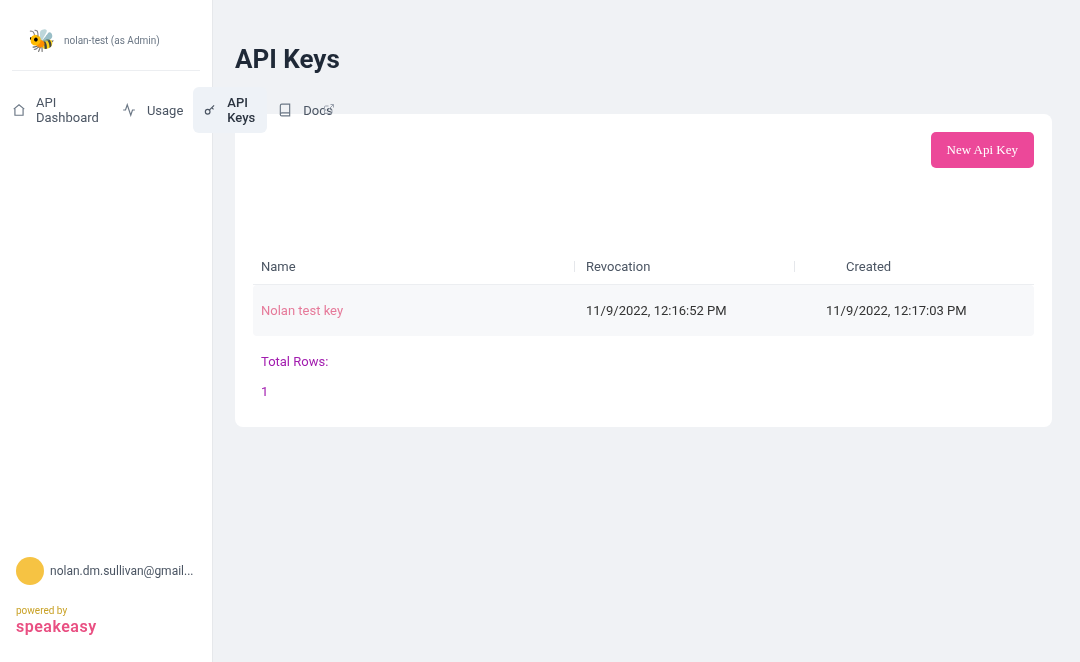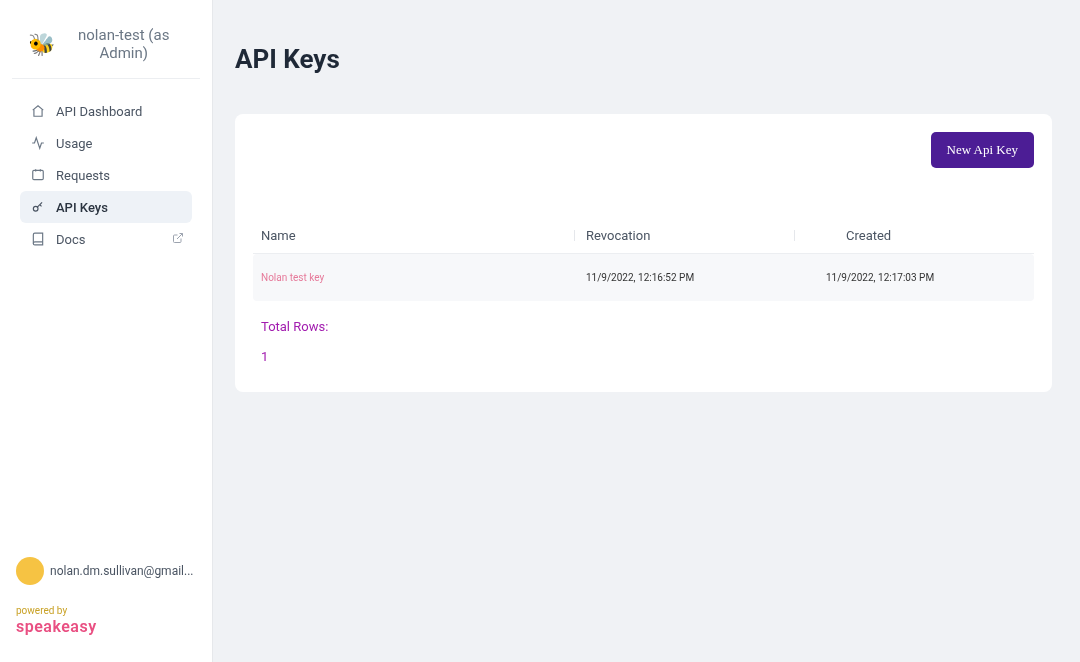--- a/index.html
+++ b/index.html
@@ -27,25 +27,24 @@
     padding: 14px 16px 16px 16px;
     border-bottom: 1px solid #eceef1;
     margin: 0 12px 16px 12px;
   }
   .workspace .logo {
     width: 28px; height: 28px;
     display: flex; align-items: center; justify-content: center;
     font-size: 22px;
   }
   .workspace .name {
-    font-size: 15px;
+    font-size: 10px;
     color: #6b7785;
-    text-align: center;
-  }
-  .nav { display: flex; flex-direction: column; padding: 0 20px; }
+  }
+  .nav { display: flex; padding: 0 2px; }
   .nav-item {
     display: flex; align-items: center; gap: 10px;
     padding: 8px 10px;
     font-size: 13px;
     color: #4b5563;
     border-radius: 6px;
     cursor: pointer;
     position: relative;
   }
   .nav-item.active {
@@ -102,50 +101,50 @@
     color: #1f2937;
     margin: 16px 0 40px 0;
   }
   .card {
     background: #fff;
     border-radius: 8px;
     padding: 18px 18px 24px 18px;
   }
   .card-top { display: flex; justify-content: flex-end; margin-bottom: 50px; }
   .btn-primary {
-    background: #4c1d95;
+    background: #ec4899;
     color: #fff;
     border: none;
     border-radius: 5px;
     padding: 10px 16px;
     font-size: 13px;
     font-family: Georgia, serif;
     cursor: pointer;
   }
   .table-wrap { }
   .thead {
     display: grid;
     grid-template-columns: 1fr 220px 220px;
     padding: 10px 8px;
     font-size: 13px;
     color: #4b5563;
     border-bottom: 1px solid #eceef1;
   }
-  .thead .col { position: relative; }
+  .thead .col { position: relative; margin-top: 31px; }
   .thead .col.sep::before {
     content: "";
     position: absolute; left: -12px; top: 2px; bottom: 2px;
     width: 1px; background: #e5e7eb;
   }
   .thead .col:nth-child(3){ text-align:left; padding-left: 40px;}
   .trow {
     display: grid;
     grid-template-columns: 1fr 220px 220px;
     padding: 18px 8px;
-    font-size: 10px;
+    font-size: 13px;
     background: #f7f8fa;
     border-radius: 4px;
     align-items: center;
   }
   .trow .name-link { color: #e67a9a; cursor: pointer; }
   .trow .cell3 { padding-left: 20px; }
   .tfoot {
     display: flex; justify-content: flex-end;
     font-size: 13px; color: #a21caf;
     padding: 18px 12px 4px 8px;
@@ -171,29 +170,20 @@
         </span>
         <span>API Dashboard</span>
       </div>
       <div class="nav-item">
         <span class="icon">
           <svg width="14" height="14" viewBox="0 0 24 24" fill="none" stroke="currentColor" stroke-width="2">
               <polyline points="22 12 18 12 15 21 9 3 6 12 2 12"></polyline>
             </svg>
         </span>
         <span>Usage</span>
-      </div>
-      <div class="nav-item">
-        <span class="icon">
-          <svg width="14" height="14" viewBox="0 0 24 24" fill="none" stroke="currentColor" stroke-width="2">
-              <rect x="3" y="4" width="18" height="16" rx="2"></rect>
-              <path d="M8 2v4M16 2v4"></path>
-            </svg>
-        </span>
-        <span>Requests</span>
       </div>
       <div class="nav-item active">
         <span class="icon">
           <svg width="14" height="14" viewBox="0 0 24 24" fill="none" stroke="currentColor" stroke-width="2">
               <circle cx="8" cy="15" r="4"></circle>
               <path d="M10.85 12.15L19 4M15 8l3 3"></path>
             </svg>
         </span>
         <span>API Keys</span>
       </div>

